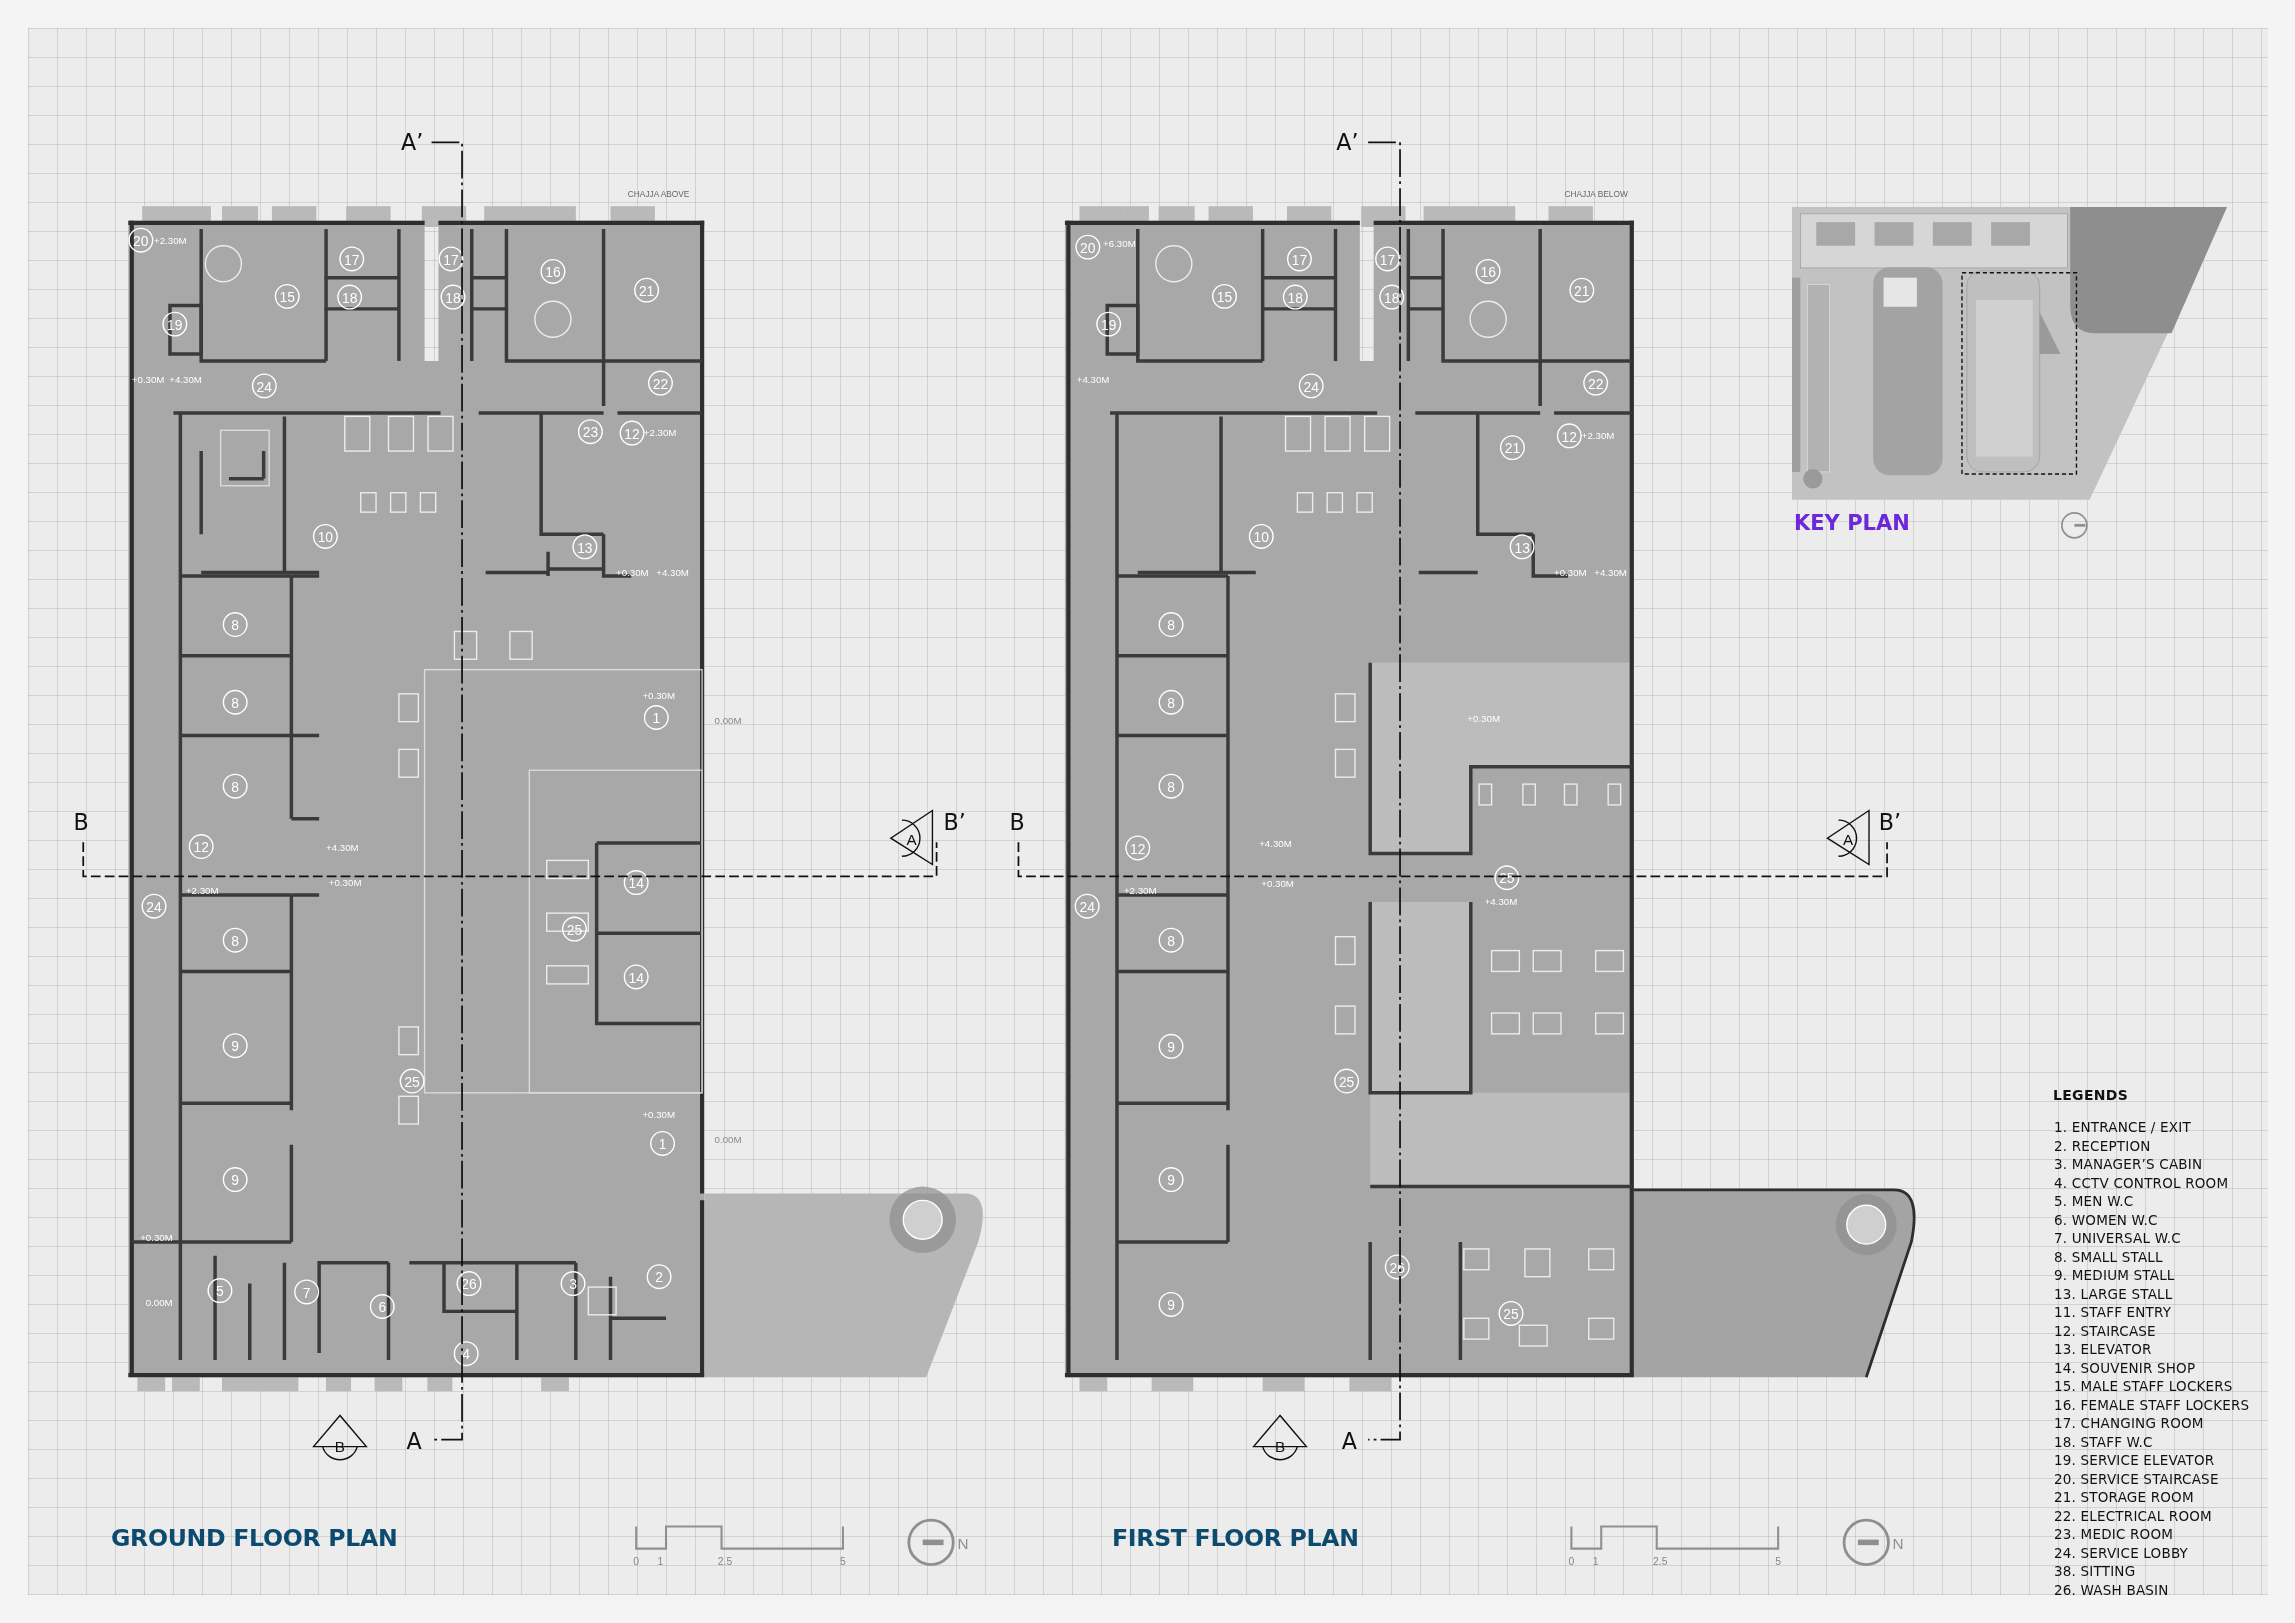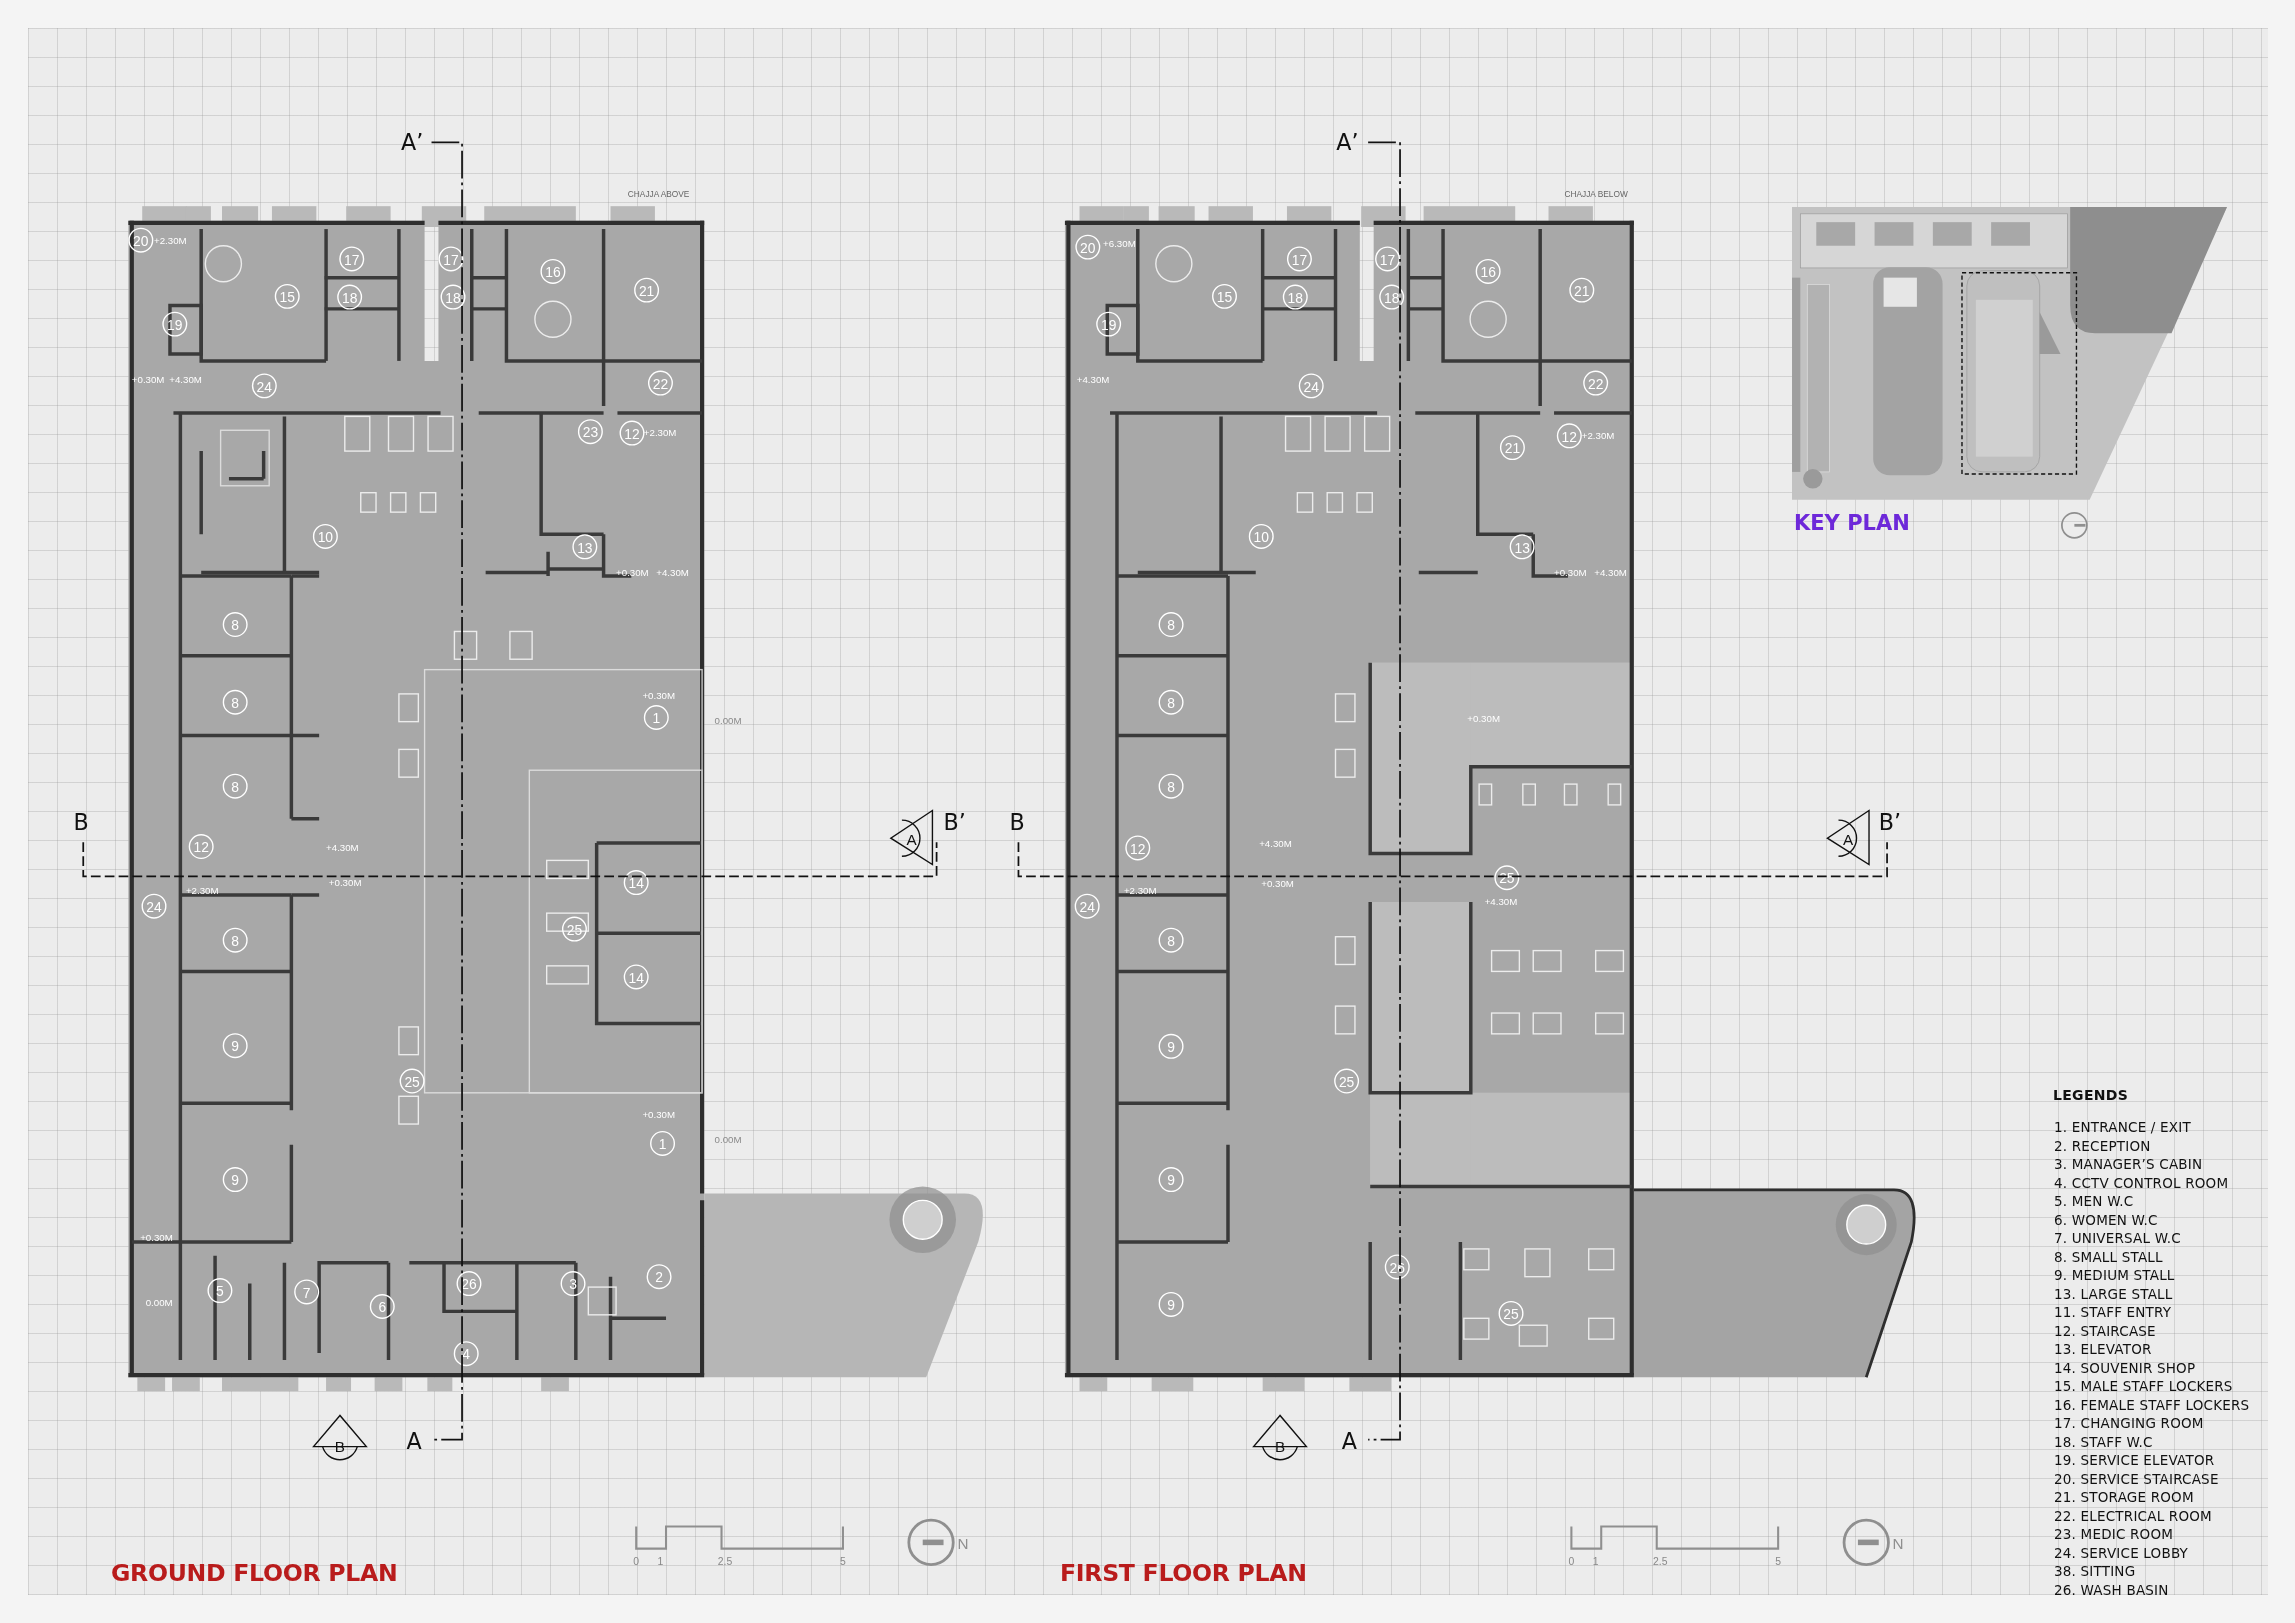--- a/index.html
+++ b/index.html
@@ -4,21 +4,21 @@
 <style>
   html,body{margin:0;padding:0;background:#f4f4f4;}
   body{width:2295px;height:1623px;position:relative;overflow:hidden;font-family:"Liberation Sans",sans-serif;}
   .sheet{position:absolute;left:28px;top:28px;width:2240px;height:1567px;
     background-color:#ececec;
     background-image:
       linear-gradient(to right, rgba(160,160,160,0.35) 0.7px, transparent 0.7px),
       linear-gradient(to bottom, rgba(160,160,160,0.35) 0.7px, transparent 0.7px);
     background-size:29px 29px;}
   svg.plans{position:absolute;left:0;top:0;width:2295px;height:1623px;}
-  .title{position:absolute;font-family:"DejaVu Sans",sans-serif;font-weight:bold;font-size:23.6px;color:#b91c1c;letter-spacing:-0.3px;margin-top:35px;}
+  .title{position:absolute;font-family:"DejaVu Sans",sans-serif;font-weight:bold;font-size:23.6px;color:#0c4a6e;letter-spacing:-0.3px;}
   .legend{position:absolute;left:2053px;top:1087px;font-family:"DejaVu Sans",sans-serif;color:#111;}
   .legend h3{margin:0 0 15.3px 0;font-size:14px;font-weight:bold;letter-spacing:0.3px;}
   .legend ul{list-style:none;margin:1px;padding:0;}
   .legend li{font-size:13.5px;line-height:18.5px;white-space:nowrap;letter-spacing:0.2px;}
   .keyplan-label{position:absolute;left:1794px;top:511px;font-family:"DejaVu Sans",sans-serif;font-weight:bold;font-size:21px;color:#6d28d9;}
   text{font-family:"Liberation Sans",sans-serif;}
   .rn{font-size:20px;fill:#fff;text-anchor:middle;dominant-baseline:central;}
   .lvl{font-size:14px;fill:#fff;}
   .lvl-dark{font-size:14px;fill:#8a8a8a;}
   .note{font-size:12px;fill:#666;}
@@ -601,21 +601,21 @@
     <rect x="2828" y="393" width="165" height="290" fill="none" stroke="#111" stroke-width="2" stroke-dasharray="6 4"></rect>
     <circle cx="2613" cy="690" r="14" fill="#9a9a9a"></circle>
   </g>
   <g>
     <circle cx="2990" cy="757" r="18" fill="none" stroke="#8f8f8f" stroke-width="2.5"></circle>
     <rect x="2990" y="755" width="16" height="4" fill="#8f8f8f"></rect>
   </g>
 </svg>
 
 <div class="title" style="left:111px;top:1524px;">GROUND FLOOR PLAN</div>
-<div class="title" style="left:1060px;top:1524px;">FIRST FLOOR PLAN</div>
+<div class="title" style="left:1112px;top:1524px;">FIRST FLOOR PLAN</div>
 <div class="keyplan-label">KEY PLAN</div>
 
 <div class="legend">
   <h3>LEGENDS</h3>
   <ul id="legend-list">
       <li>1. ENTRANCE / EXIT</li>
       <li>2. RECEPTION</li>
       <li>3. MANAGER’S CABIN</li>
       <li>4. CCTV CONTROL ROOM</li>
       <li>5. MEN W.C</li>

